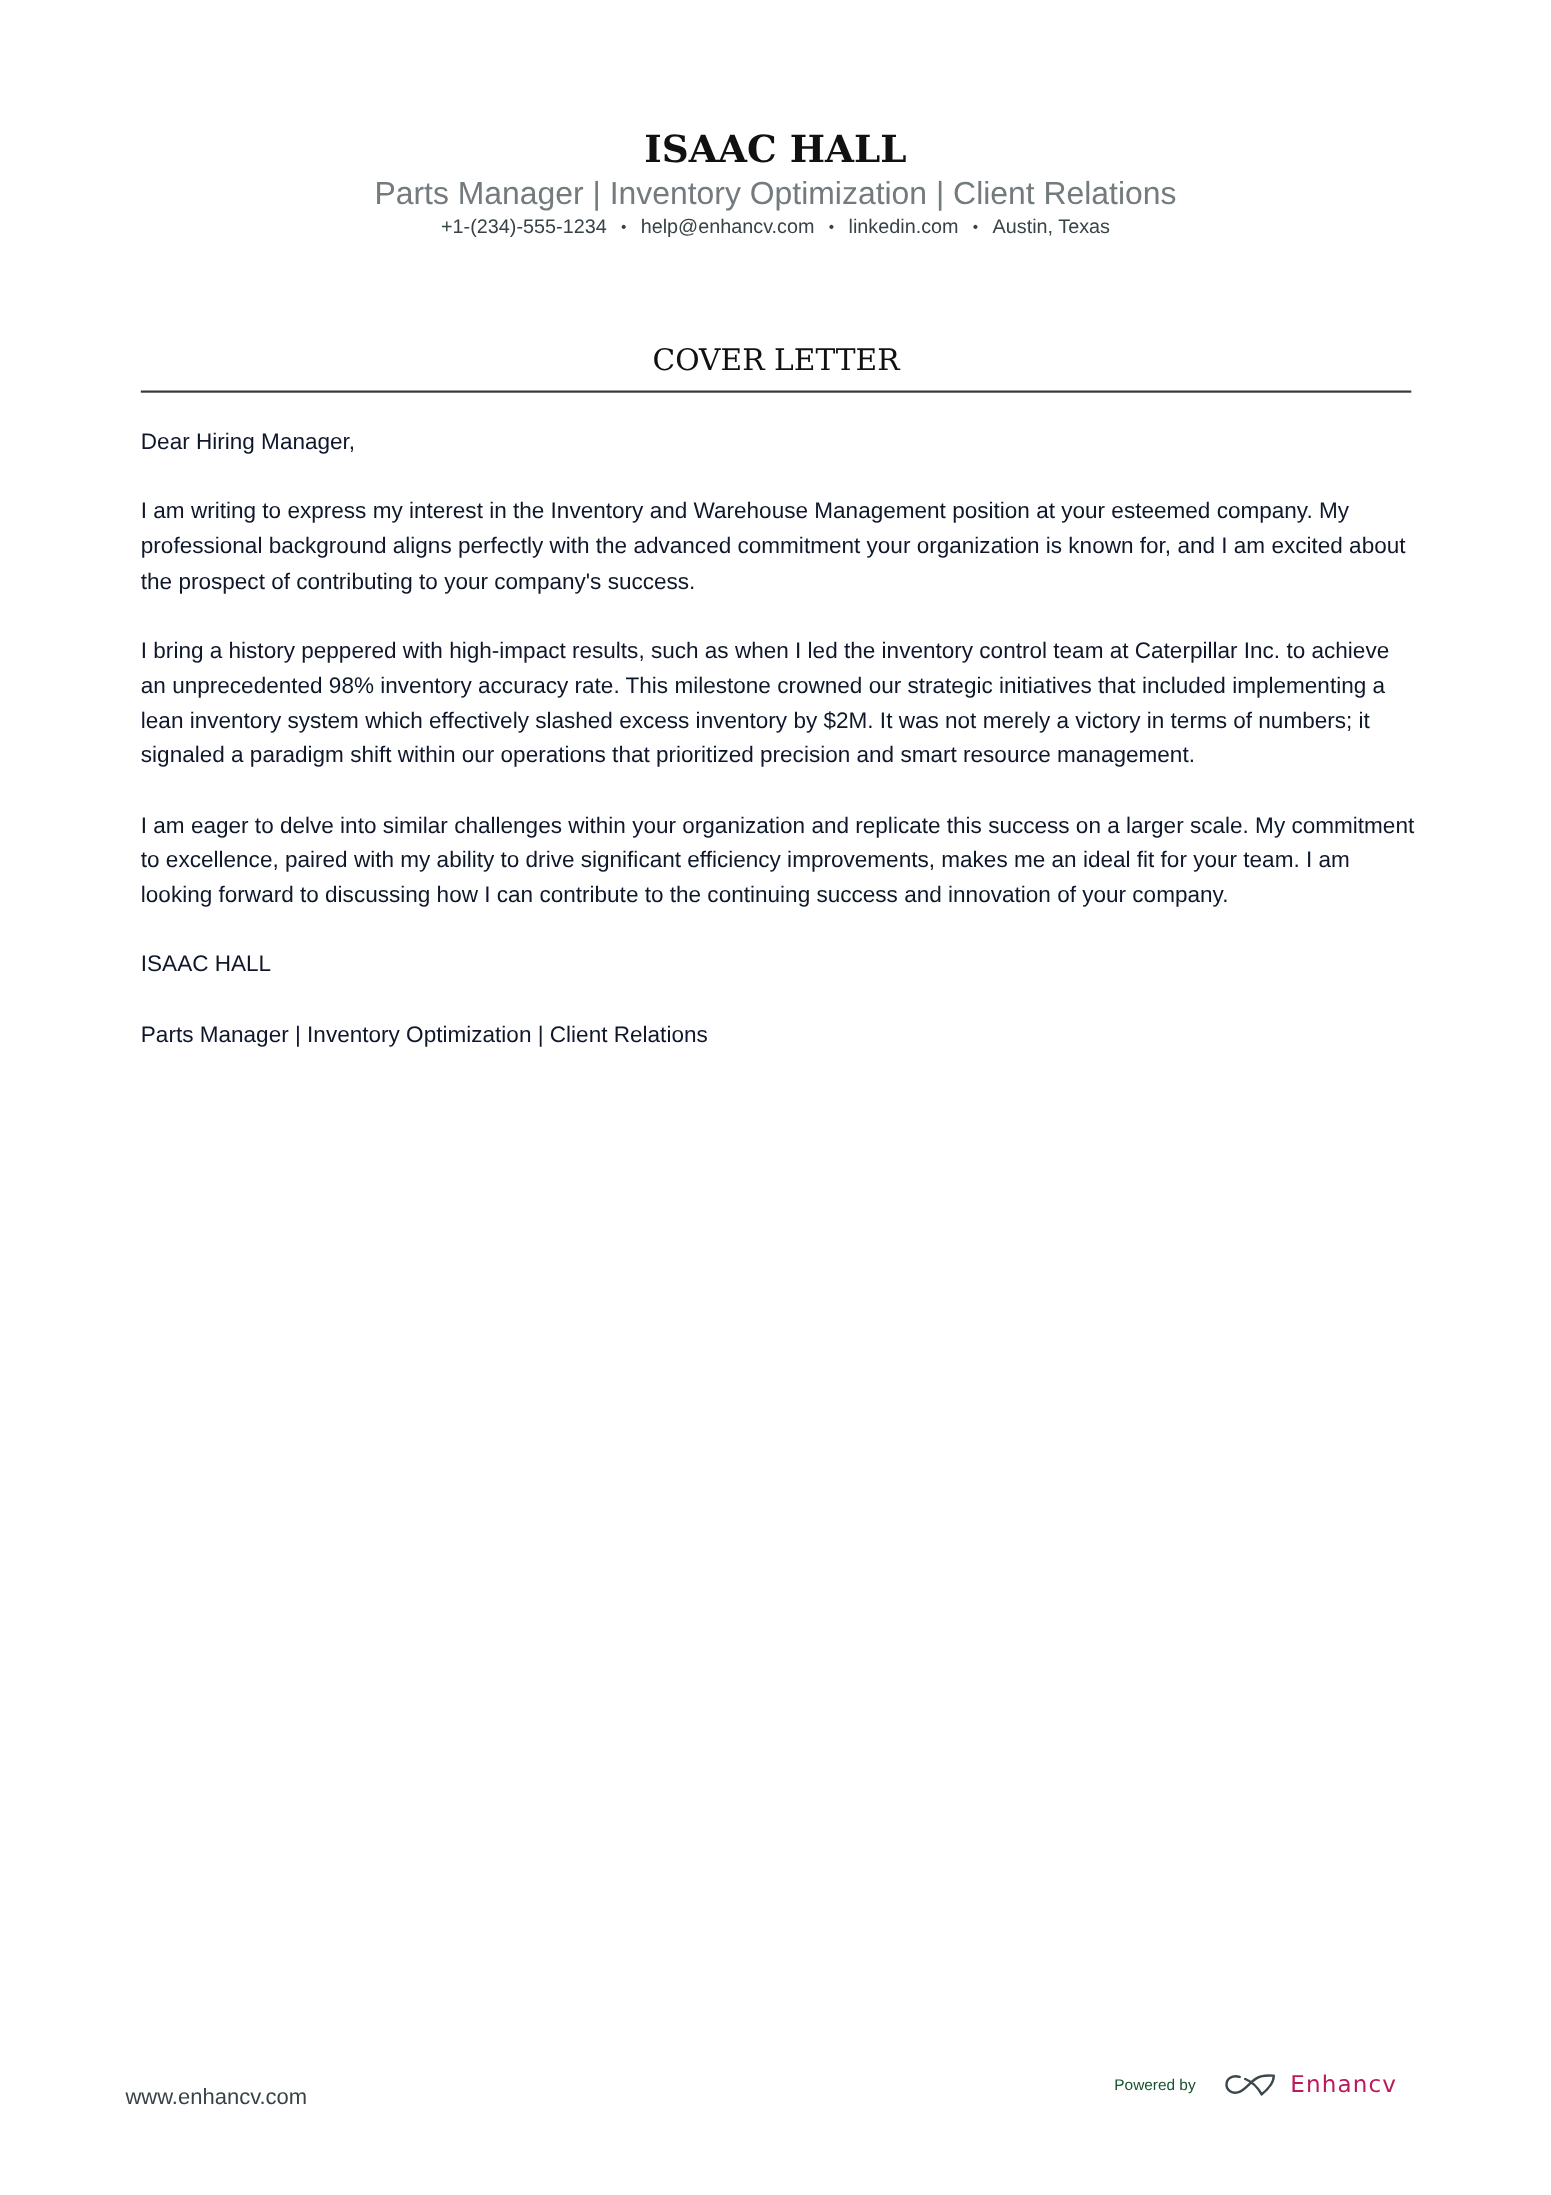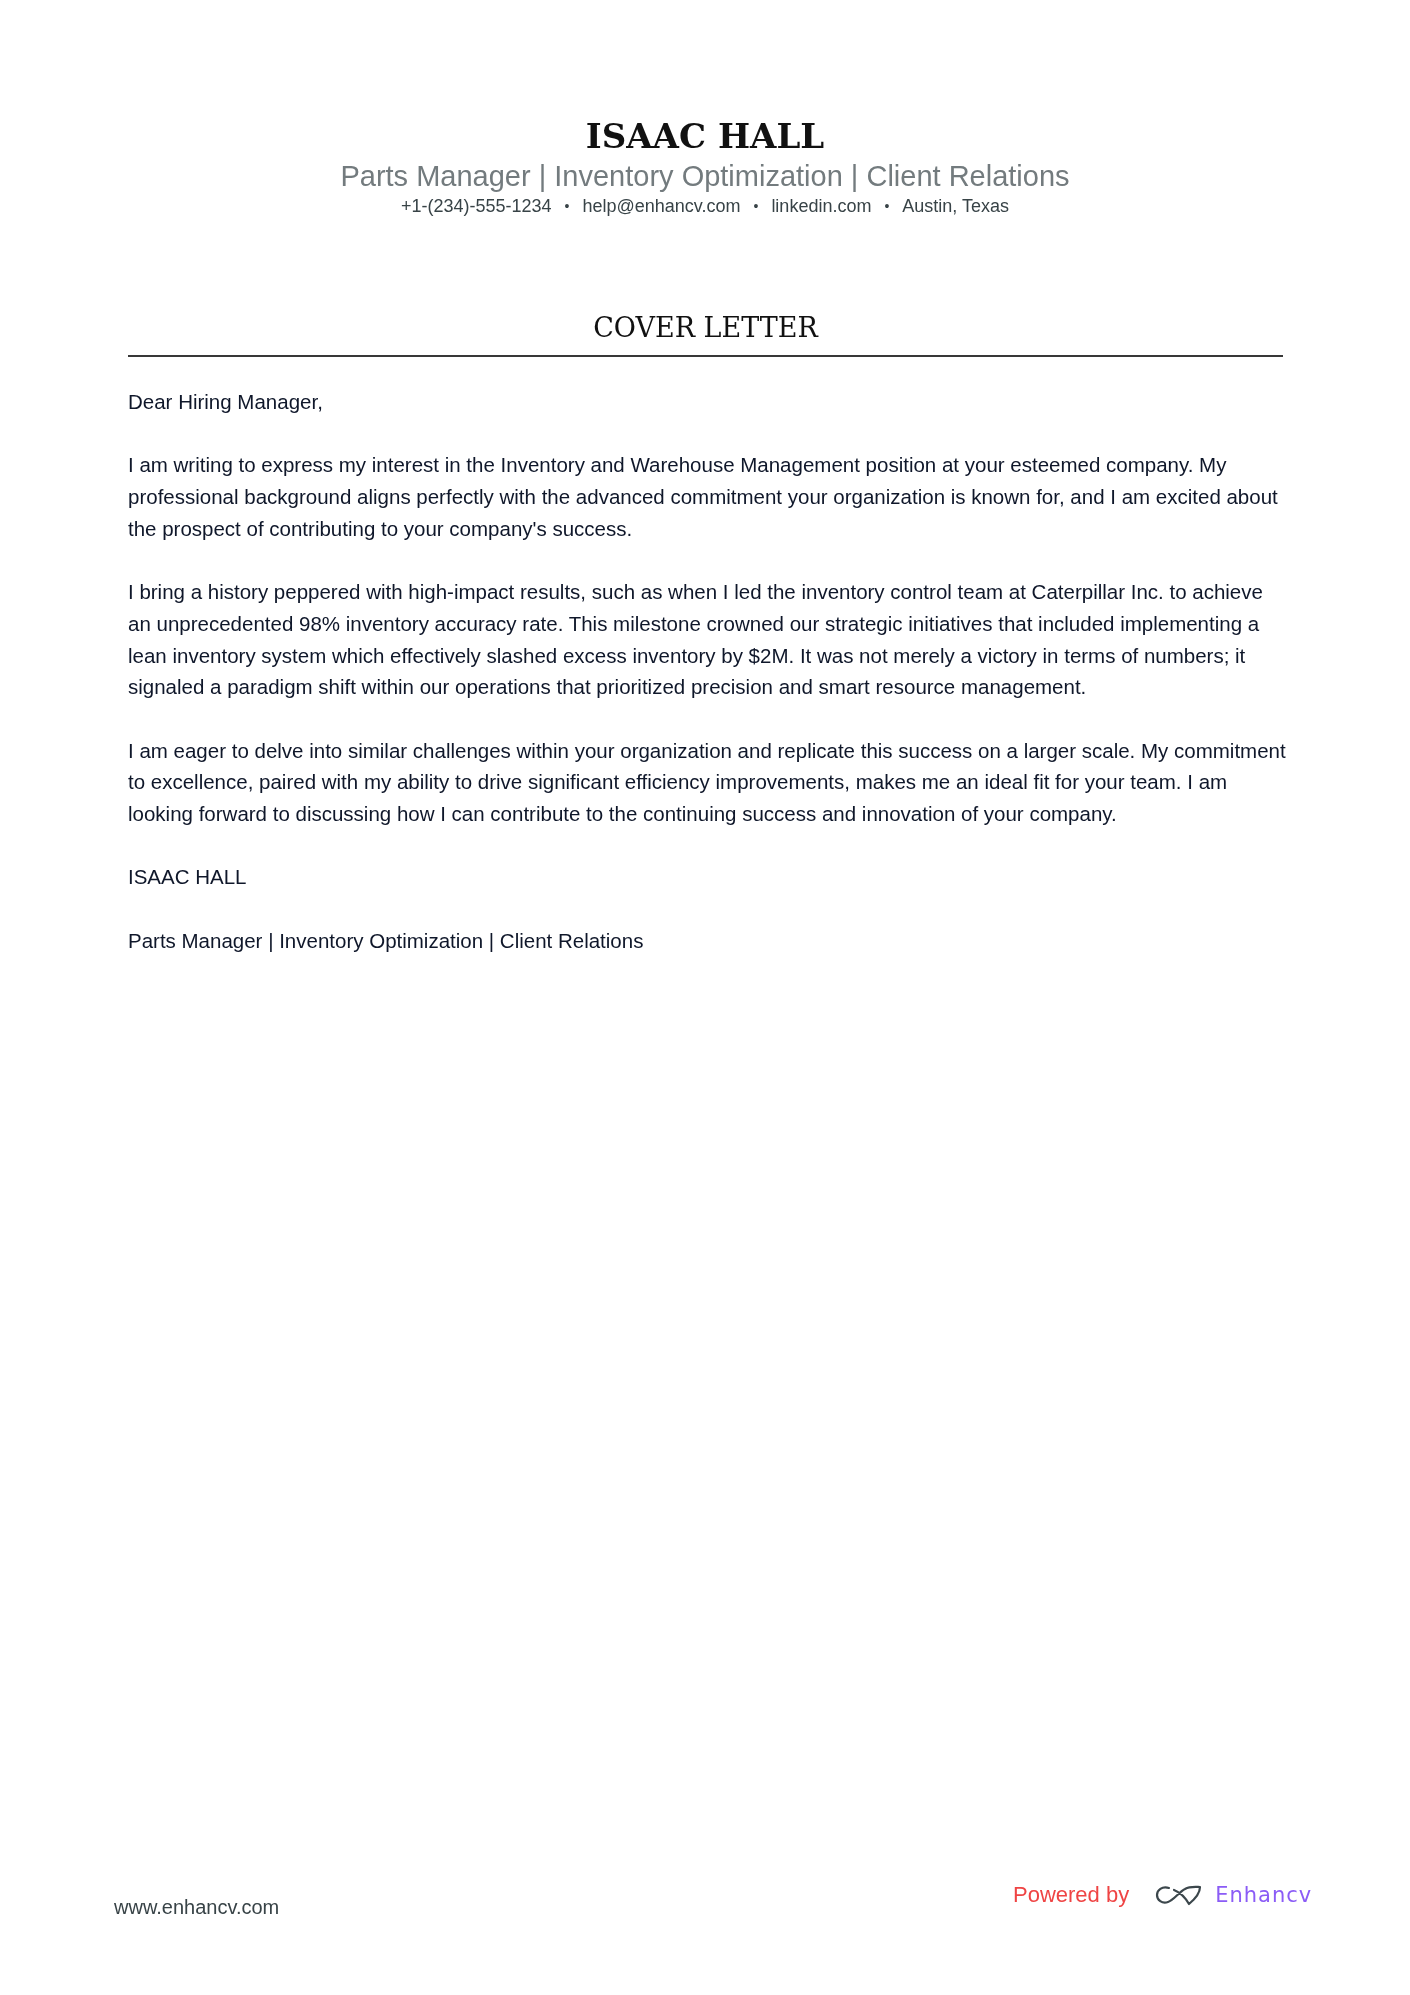--- a/index.html
+++ b/index.html
@@ -15,23 +15,23 @@
     .section-title { position: absolute; left: 128px; top: 308px; width: 1155px; text-align: center;
       font-family: "DejaVu Serif", serif; font-size: 27px; line-height: 40px; color: #111111; }
     .rule { position: absolute; left: 128px; top: 355px; width: 1155px; height: 2px; background: #383838; }
 
     .body { position: absolute; left: 128px; top: 386px; width: 1160px;
       font-family: "Liberation Sans", sans-serif; font-size: 20.5px; line-height: 31.7px; color: #0f172a; }
     .body p { margin: 0 0 31.7px 0; }
 
     .footer-left { position: absolute; left: 114px; top: 1896px; font-family: "Liberation Sans", sans-serif; font-size: 20px; color: #384347; }
     .footer-right { position: absolute; left: 1013px; top: 1880px; height: 30px; display: flex; align-items: center; }
-    .powered { font-family: "Liberation Sans", sans-serif; font-size: 22px; color: #ef4444; margin-right: 26px; }
+    .powered { font-family: "Liberation Sans", sans-serif; font-size: 14px; color: #14532d; margin-right: 26px; }
     .logo-icon { width: 48px; height: 24px; margin-right: 12px; }
-    .logo-text { font-family: "DejaVu Sans", sans-serif; font-size: 21px; color: #8b5cf6; letter-spacing: 1px; }
+    .logo-text { font-family: "DejaVu Sans", sans-serif; font-size: 21px; color: #be185d; letter-spacing: 1px; }
   </style>
 </head>
 <body>
 
 <div class="page">
 
   <div class="header">
     <div class="name">ISAAC HALL</div>
     <div class="subtitle">Parts Manager | Inventory Optimization | Client Relations</div>
     <div class="contacts">

